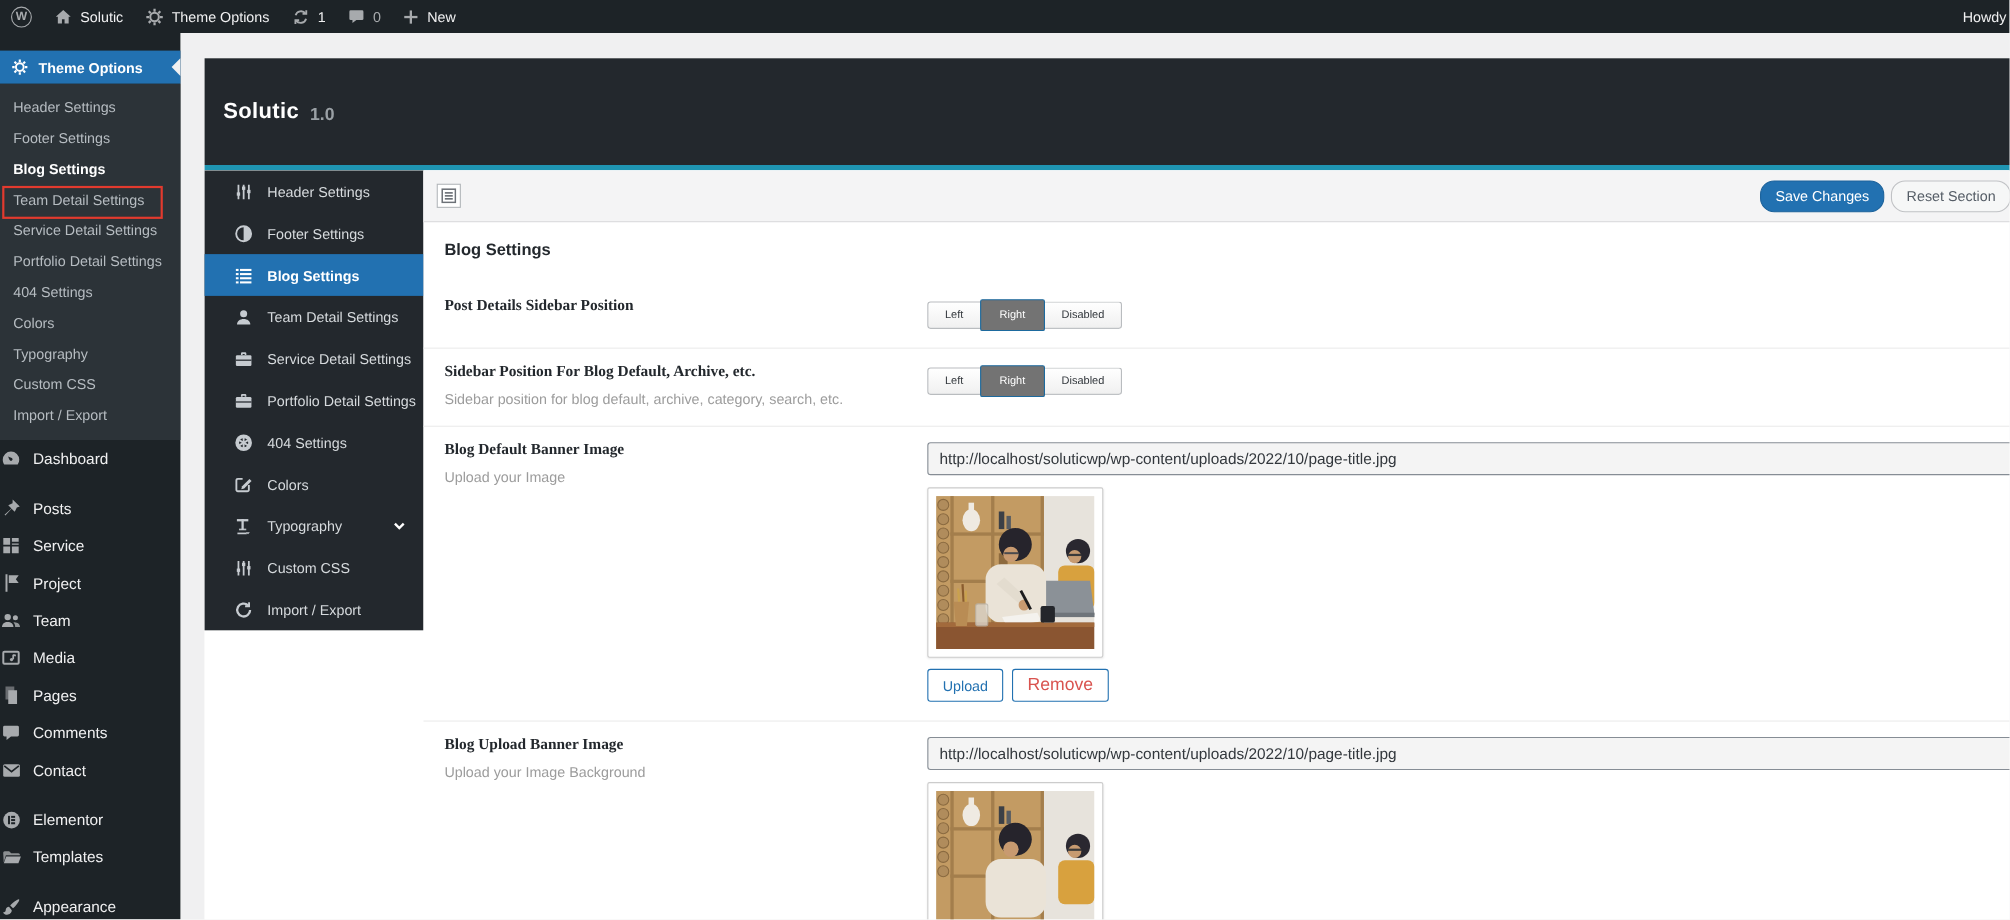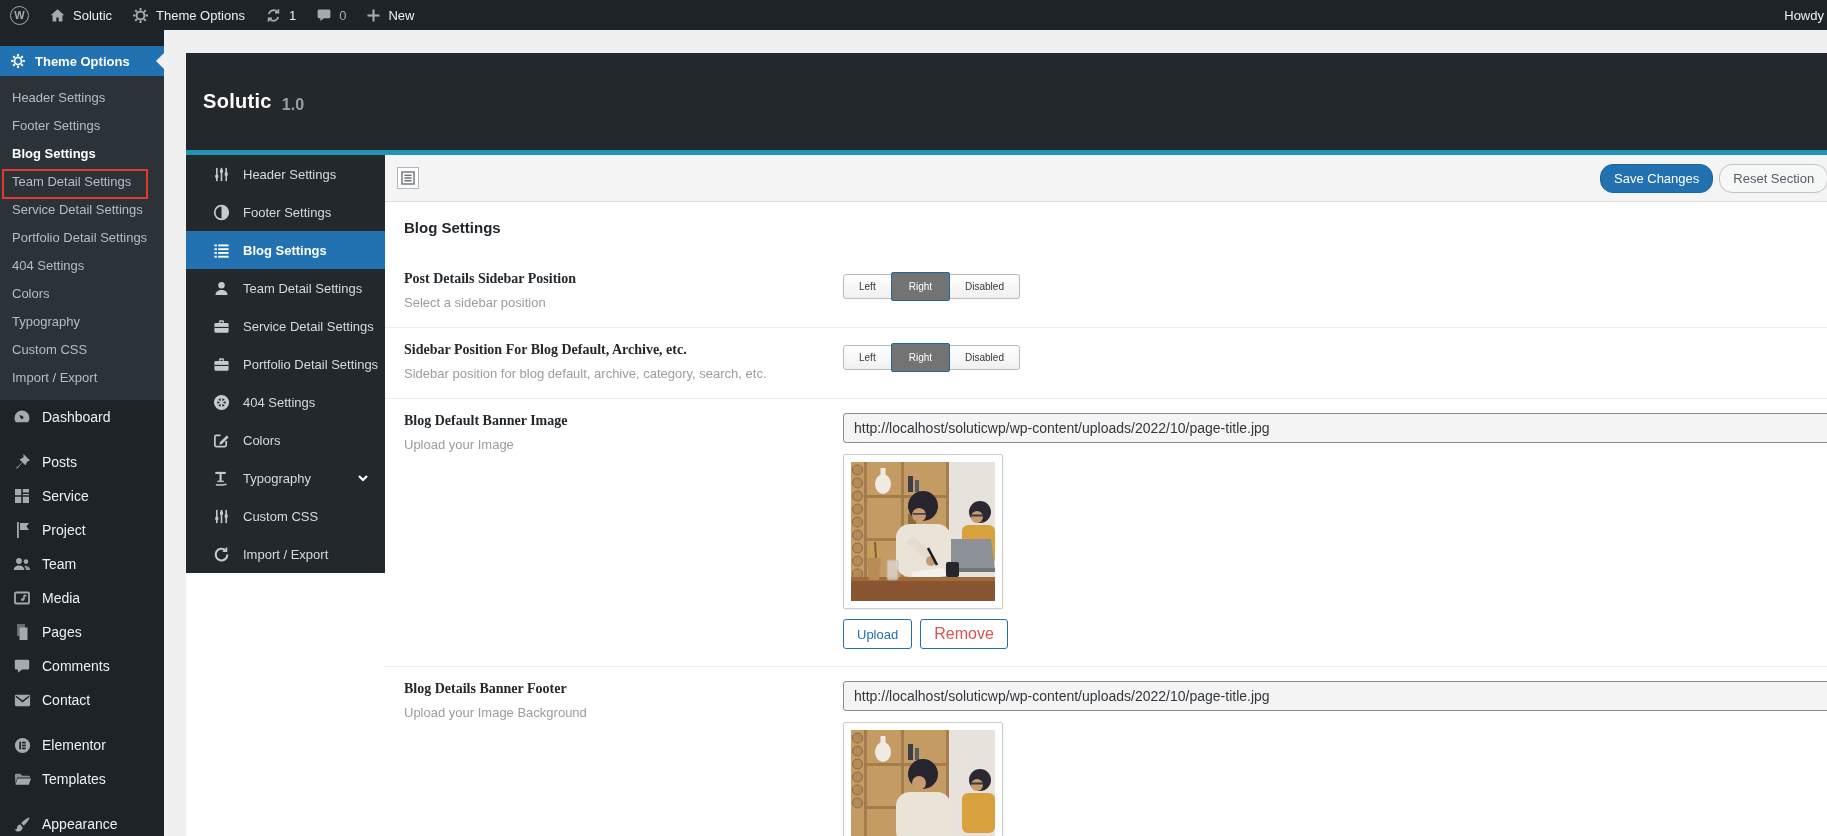--- a/index.html
+++ b/index.html
@@ -16,21 +16,21 @@
   .ab-howdy { margin-left:auto; padding-right:3px; color:#f0f0f1; }
 
   
   .sidebar { position:absolute; top:30px; left:0; width:164px; height:806px; background:#1d2327; z-index:30; }
   .to-header { margin-top:16px; height:30px; background:#2271b1; color:#fff; display:flex; align-items:center; gap:9px; padding-left:10px; font-size:13px; font-weight:bold; position:relative; cursor:pointer; }
   .to-header:after { content:""; position:absolute; right:0; top:50%; margin-top:-8px; border:8px solid transparent; border-right-color:#f0f0f1; }
   .to-header .gicon { color:#fff; display:flex; }
   .to-sub { background:#2c3338; padding:8px 0; }
   .sub-item { height:28px; line-height:28px; padding-left:12px; font-size:13px; color:#b6bcc1; cursor:pointer; white-space:nowrap; }
   .sub-item.current { color:#fff; font-weight:bold; }
-  .menu-item { height:34px; display:flex; align-items:center; gap:10px; padding-left:12px; font-size:14px; color:#f0f0f1; cursor:pointer; white-space:nowrap; }
+  .menu-item { height:34px; display:flex; align-items:center; gap:10px; padding-left:0; font-size:14px; color:#f0f0f1; cursor:pointer; white-space:nowrap; }
   .menu-item .micon { width:20px; height:20px; color:#a7aaad; display:flex; align-items:center; justify-content:center; flex:none; }
   .menu-sep { height:11px; }
   .red-annotation { position:absolute; left:2px; top:139px; width:146px; height:30px; border:2px solid #e23a2e; z-index:60; pointer-events:none; }
 
   
   .container { position:absolute; left:186px; top:53px; width:1700px; height:783px; z-index:10; }
   .c-header { height:97px; background:#23282d; display:flex; align-items:center; padding-left:17px; }
   .c-title { color:#fff; font-size:20px; font-weight:bold; letter-spacing:.3px; }
   .c-version { color:#9aa0a5; font-size:16px; margin-left:10px; font-weight:bold; padding-top:6px; }
   .c-teal { height:5px; background:#1f95b2; }
@@ -451,21 +451,20 @@
           </div>
         </div>
 
         <h2 class="page-title">Blog Settings</h2>
 
         <div class="rows">
 
           <div class="frow">
             <div class="f-label">
               <div class="f-name">Post Details Sidebar Position</div>
-              <div class="f-desc">Select a sidebar position</div>
             </div>
             <div class="f-control">
               <div class="btnset">
                 <button class="bs-btn">Left</button>
                 <button class="bs-btn selected">Right</button>
                 <button class="bs-btn">Disabled</button>
               </div>
             </div>
           </div>
 
@@ -541,21 +540,21 @@
               </div>
               <div class="media-btns">
                 <button class="upload-btn">Upload</button>
                 <button class="remove-btn">Remove</button>
               </div>
             </div>
           </div>
 
           <div class="frow">
             <div class="f-label">
-              <div class="f-name">Blog Details Banner Footer</div>
+              <div class="f-name">Blog Upload Banner Image</div>
               <div class="f-desc">Upload your Image Background</div>
             </div>
             <div class="f-control">
               <input class="url-input" type="text" value="http://localhost/soluticwp/wp-content/uploads/2022/10/page-title.jpg" style="">
               <div class="preview">
                 <svg width="144" height="139" viewBox="0 0 144 139">
                   <rect width="144" height="139" fill="#e7e3dc"></rect>
                   <rect x="0" y="0" width="98" height="139" fill="#c39b63"></rect>
                   <rect x="13" y="0" width="3" height="139" fill="#a37e4c"></rect>
                     <rect x="50" y="0" width="3" height="139" fill="#a37e4c"></rect>

